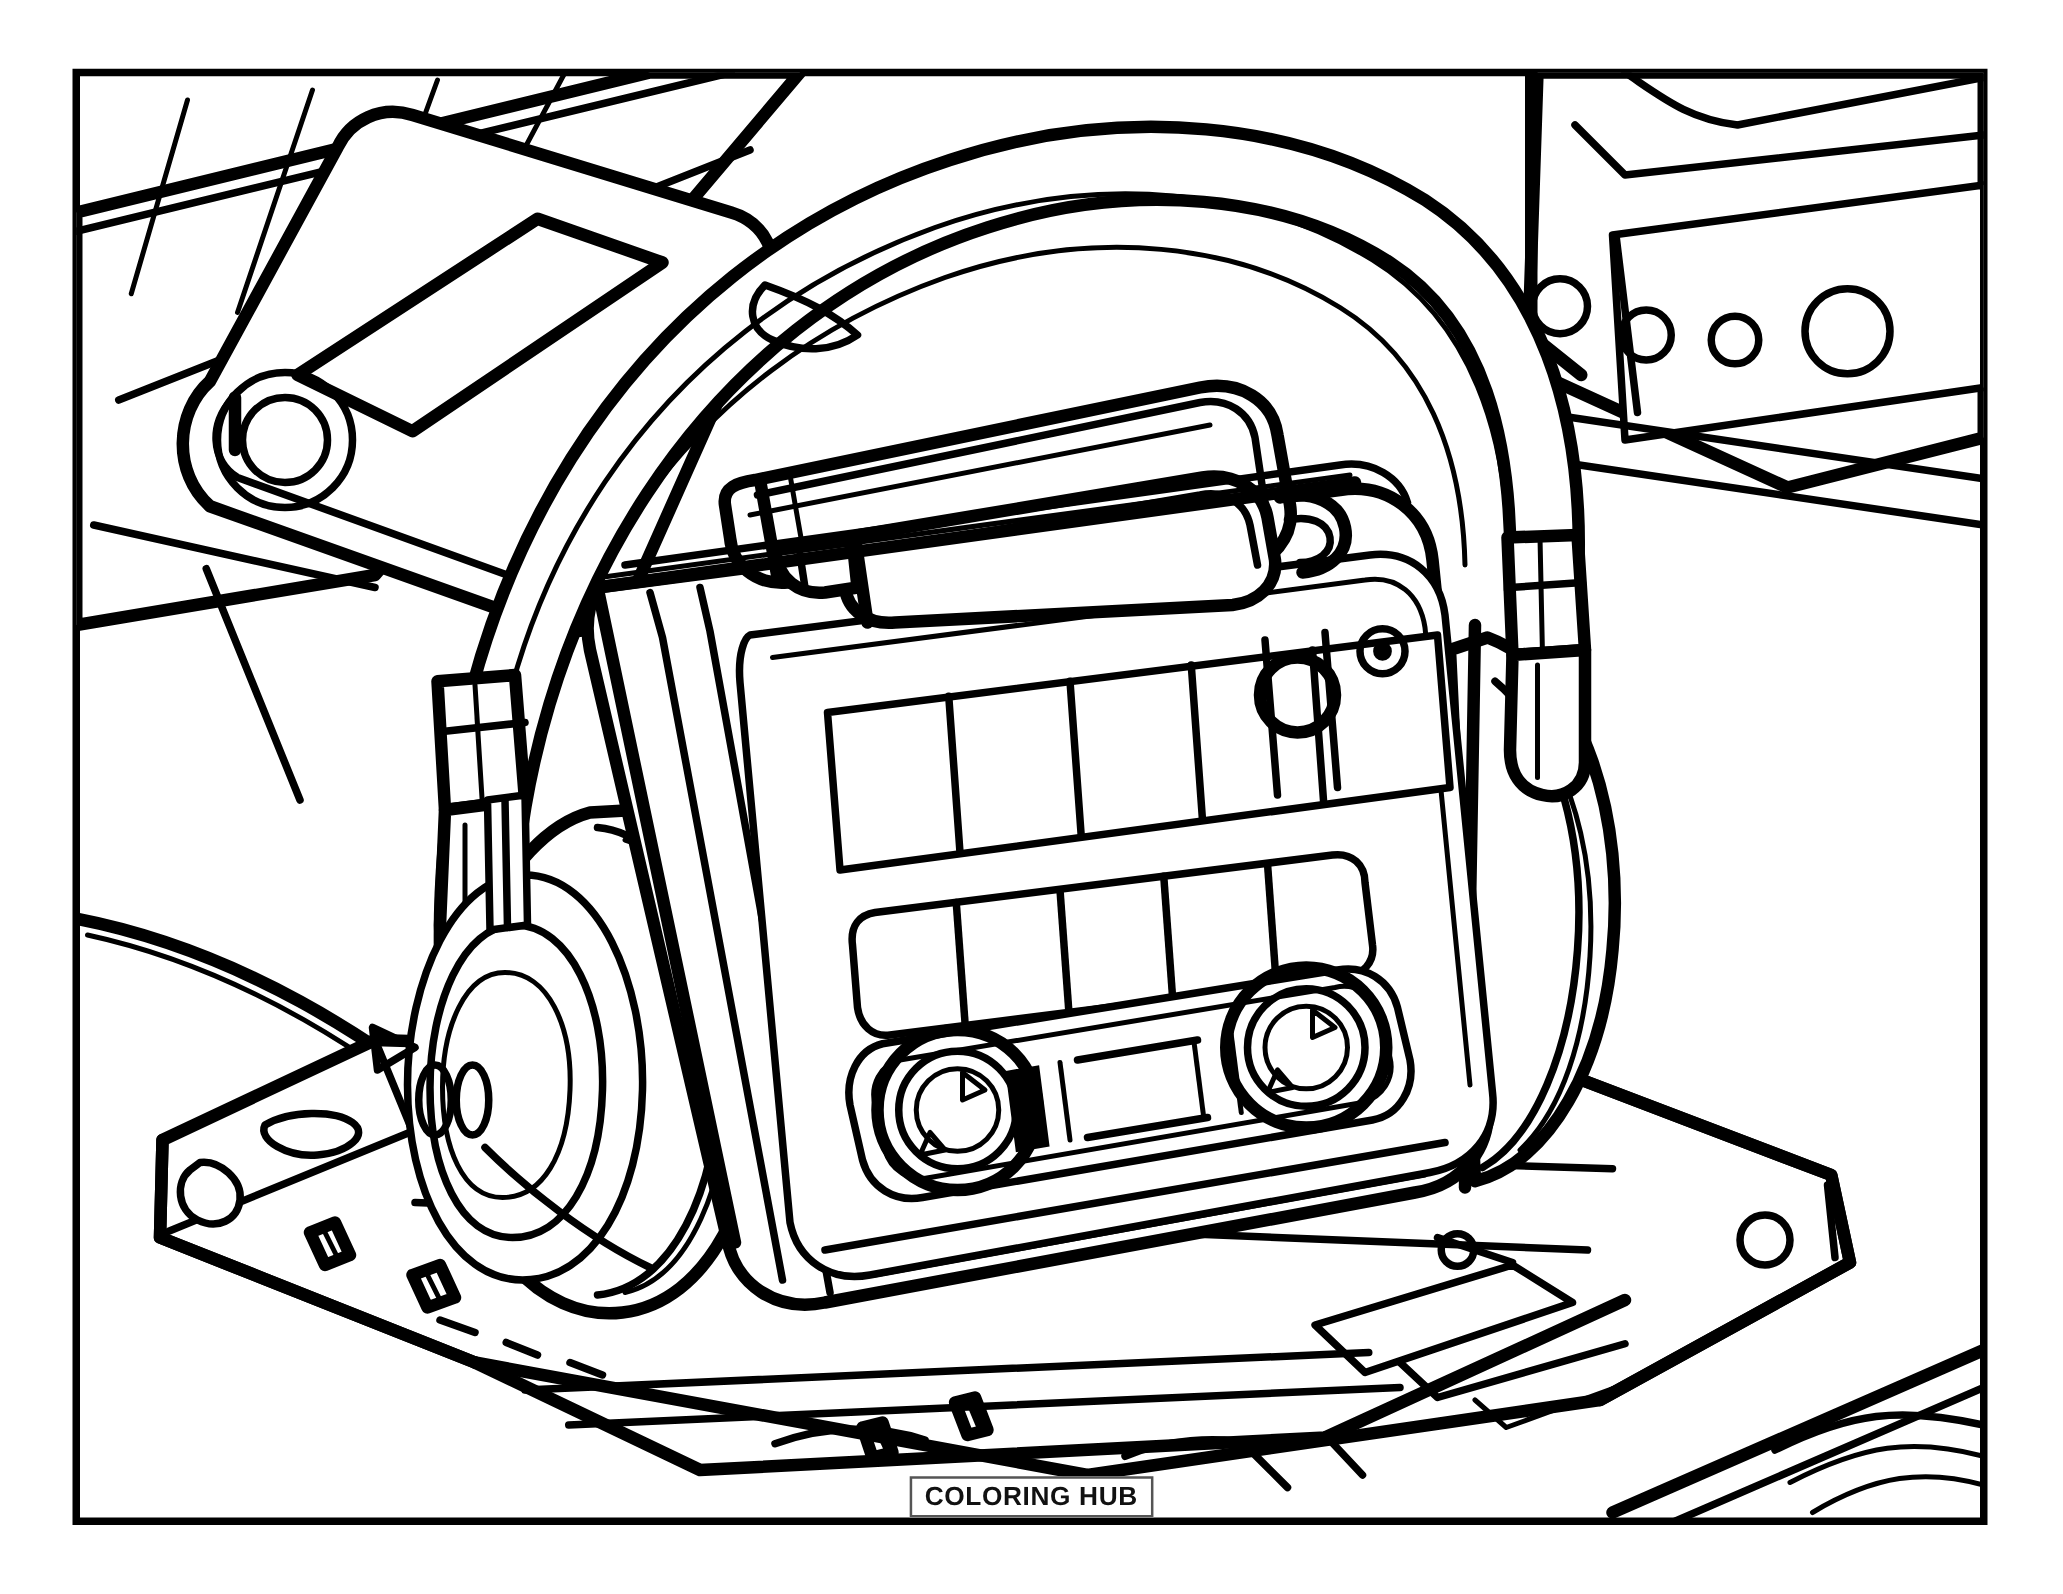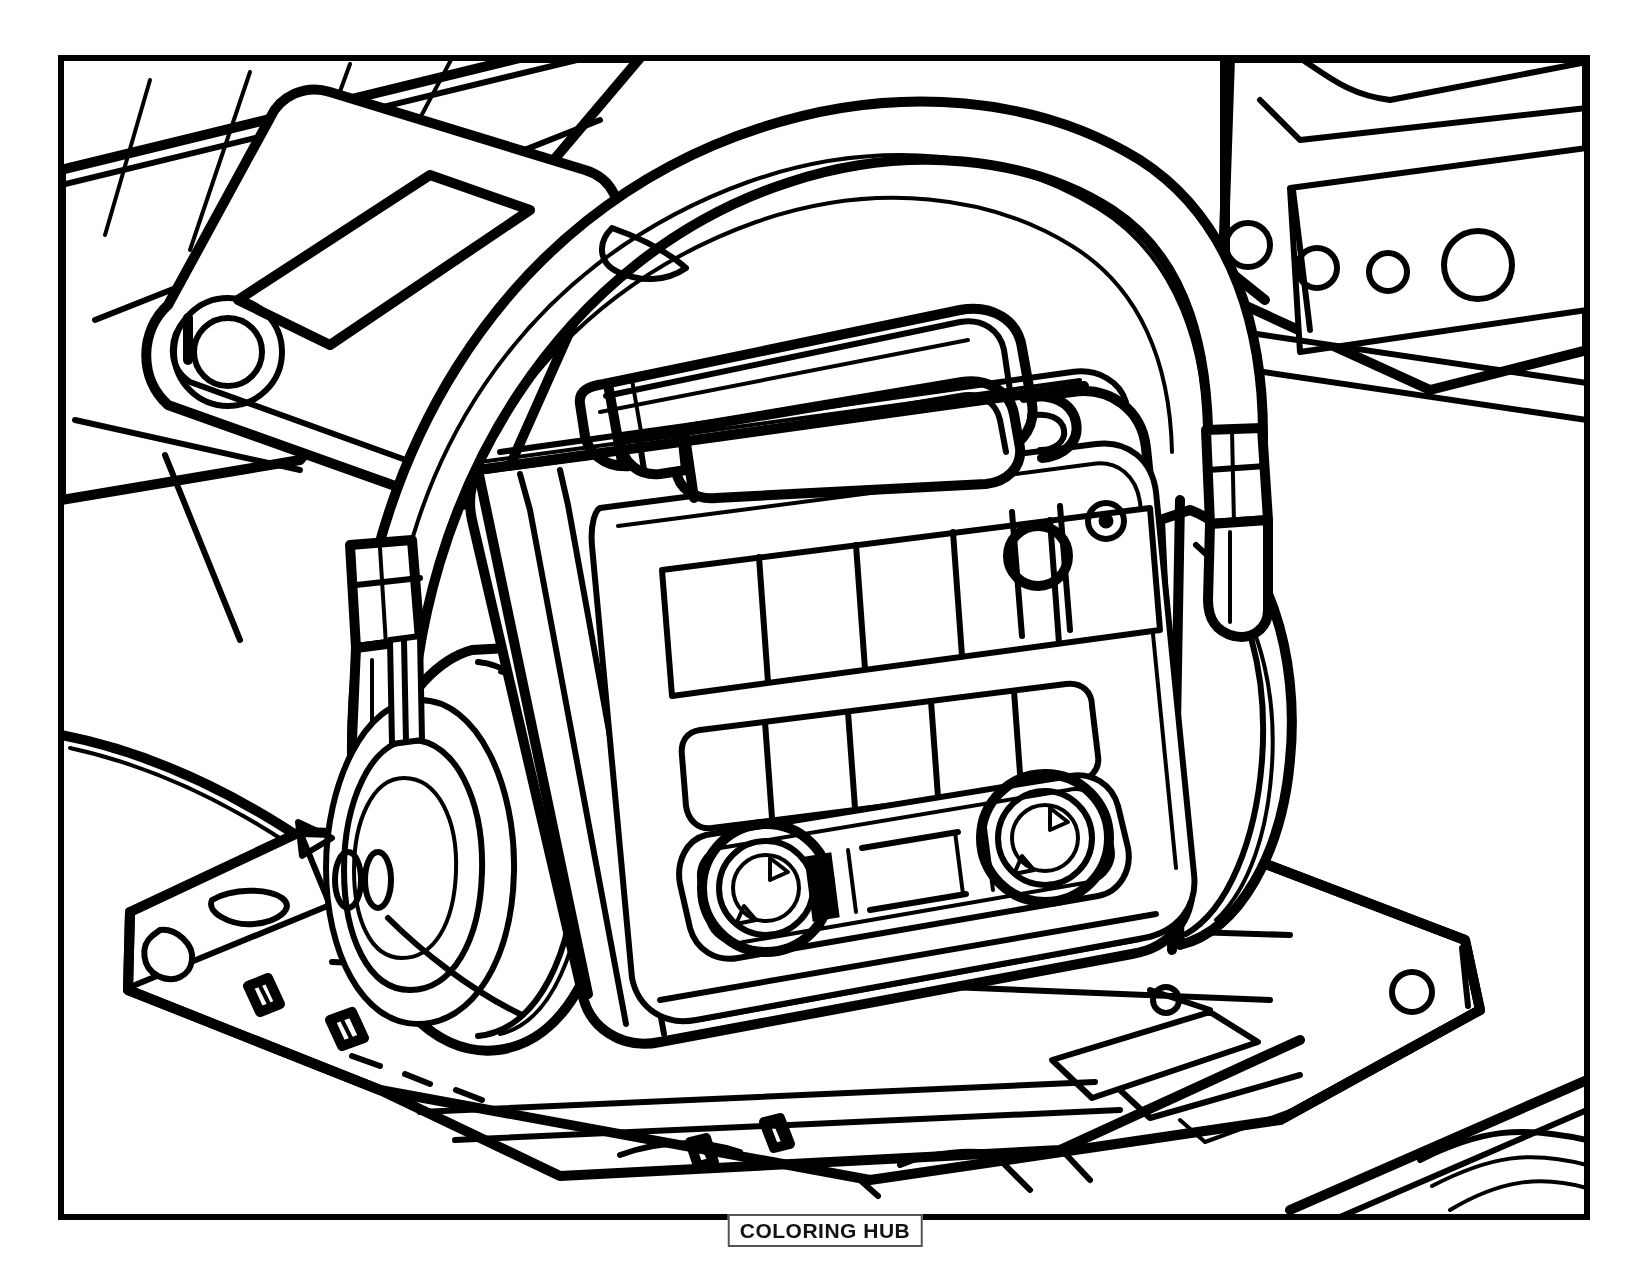--- a/index.html
+++ b/index.html
@@ -30,21 +30,20 @@
     background: #ffffff;
     border: 2px solid #555555;
     padding: 4px 10px 4px 10px;
     font-size: 21px;
     font-weight: bold;
     letter-spacing: 0.5px;
     color: #111111;
     line-height: 1;
     font-family: "Liberation Sans", sans-serif;
     white-space: nowrap;
-    margin-top: 33px;
   }
 </style>
 </head>
 <body>
 
 <div id="page">
 
   <svg id="art" viewBox="0 0 1650 1275" xmlns="http://www.w3.org/2000/svg">
     <defs>
       <style>

